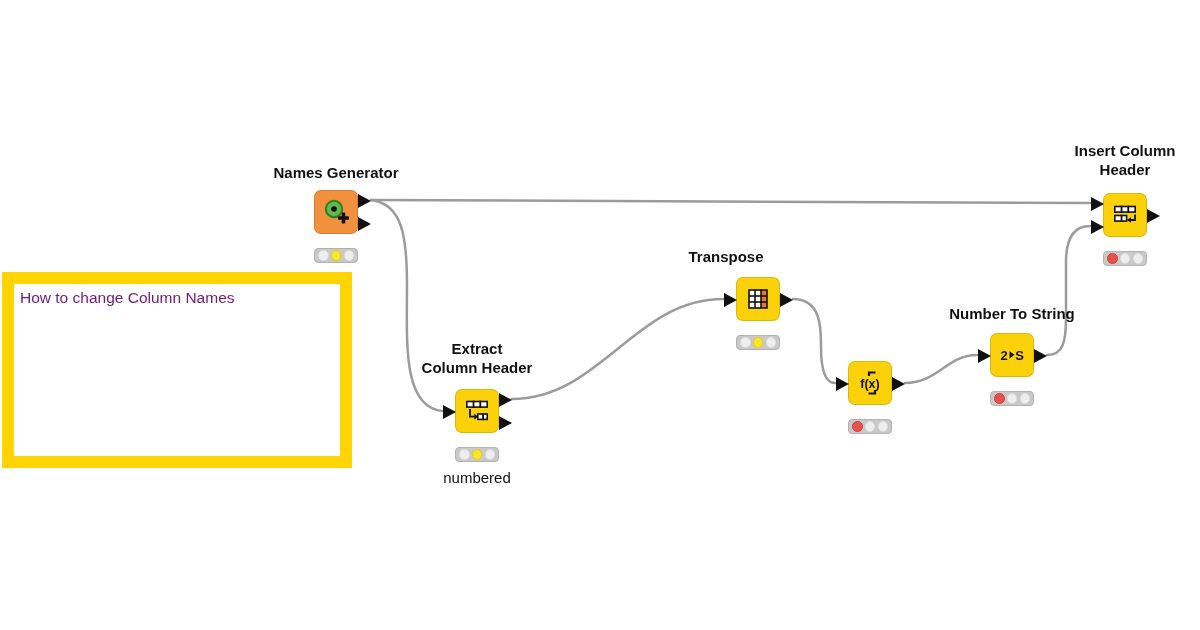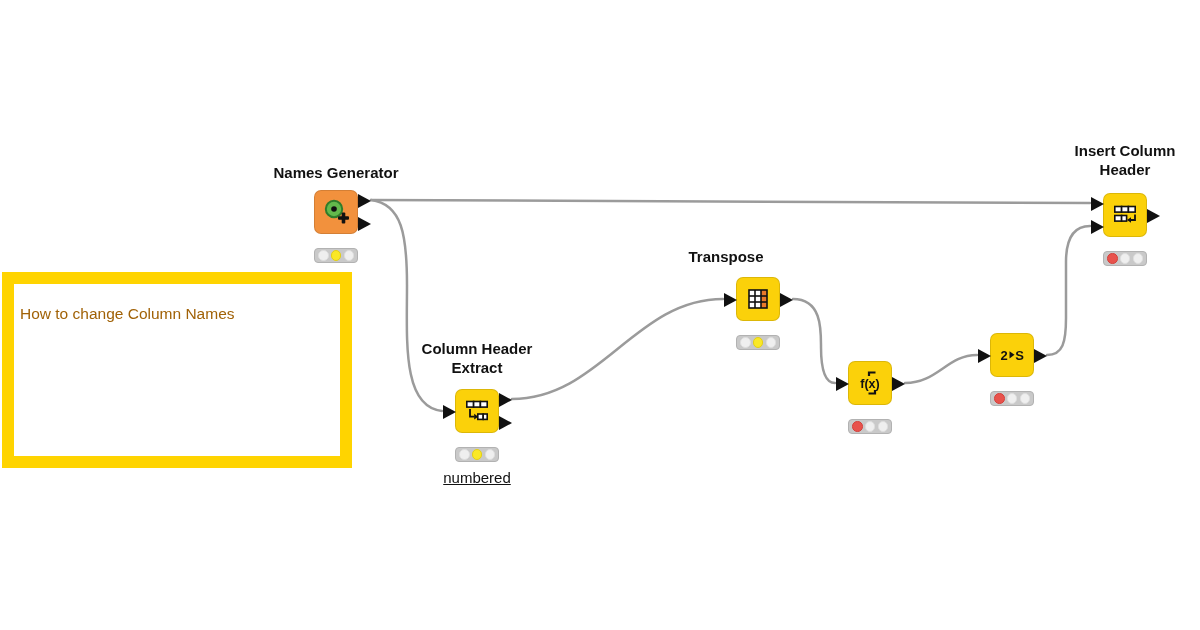--- a/index.html
+++ b/index.html
@@ -27,37 +27,37 @@
   .p-b{top:26px;}
   .p-m{top:15px;}
   
   .nlabel{
     position:absolute;width:170px;text-align:center;
     font-size:15px;font-weight:bold;line-height:19px;color:#111;white-space:nowrap;
   }
   .nlabel span{display:block;}
   .sublabel{
     position:absolute;width:170px;text-align:center;
-    font-size:15px;font-weight:normal;color:#111;text-decoration:underline;
+    font-size:15px;font-weight:normal;color:#111;
   }
   
   .tl{
     position:absolute;width:44px;height:15px;background:#c9c9c9;
     border:1px solid #b2b2b2;border-radius:4px;box-sizing:border-box;
     display:flex;align-items:center;justify-content:space-between;padding:0 3px;
   }
   .tl .c{width:10.5px;height:10.5px;border-radius:50%;background:#efefef;border:1px solid #dedede;box-sizing:border-box;}
   .st-yellow .c2{background:#FAE826;border-color:#e3cf16;}
   .st-red .c1{background:#E8524C;border-color:#d3423d;}
   
   .annotation{
     position:absolute;left:2px;top:272px;width:350px;height:196px;box-sizing:border-box;
     border:12px solid #FFD400;background:#ffffff;
   }
-  .annotation .atext{font-size:15.5px;color:#a16207;padding:20px 6px;line-height:19px;}
+  .annotation .atext{font-size:15.5px;color:#701a75;padding:4px 6px;line-height:19px;}
 </style>
 </head>
 <body>
 
 <div id="canvas">
 
   <svg id="wires">
     <path d="M371,200 L1090,203"></path>
     <path d="M371,200 C402,204 407,235 407,285 C407,340 402,407 442,411"></path>
     <path d="M512,399 C600,399 635,299 723,299"></path>
@@ -85,22 +85,22 @@
     <span class="port p-out p-t"></span>
     <span class="port p-out p-b"></span>
   </div>
   <div class="tl st-yellow" style="left:314px;top:248px">
     <span class="c c1"></span>
     <span class="c c2"></span>
     <span class="c c3"></span>
   </div>
 
   <div class="nlabel" style="left:392px;top:339px">
+    <span>Extract</span>
     <span>Column Header</span>
-    <span>Extract</span>
   </div>
   <div class="node n-yellow" style="left:455px;top:389px">
     <span class="icon">
       <svg width="28" height="28" viewBox="0 0 28 28">
         <g fill="#fff" stroke="#111" stroke-width="1.6">
           <rect x="3.8" y="4.5" width="6.8" height="5.6"></rect>
           <rect x="10.6" y="4.5" width="6.8" height="5.6"></rect>
           <rect x="17.4" y="4.5" width="6.8" height="5.6"></rect>
           <rect x="14.8" y="17" width="5.4" height="5.4"></rect>
           <rect x="20.2" y="17" width="4" height="5.4"></rect>
@@ -156,20 +156,23 @@
     </span>
     <span class="port p-in p-m"></span>
     <span class="port p-out p-m"></span>
   </div>
   <div class="tl st-red" style="left:848px;top:419px">
     <span class="c c1"></span>
     <span class="c c2"></span>
     <span class="c c3"></span>
   </div>
 
+  <div class="nlabel" style="left:927px;top:304px">
+    <span>Number To String</span>
+  </div>
   <div class="node n-yellow" style="left:990px;top:333px">
     <span class="icon">
       <svg width="30" height="30" viewBox="0 0 30 30">
         <text x="7" y="19.8" text-anchor="middle" font-size="13" font-weight="bold" fill="#111">2</text>
         <polygon points="12.5,11.2 17.5,14.8 12.5,18.4" fill="#111"></polygon>
         <text x="22.5" y="19.8" text-anchor="middle" font-size="13" font-weight="bold" fill="#111">S</text>
       </svg>
     </span>
     <span class="port p-in p-m"></span>
     <span class="port p-out p-m"></span>

